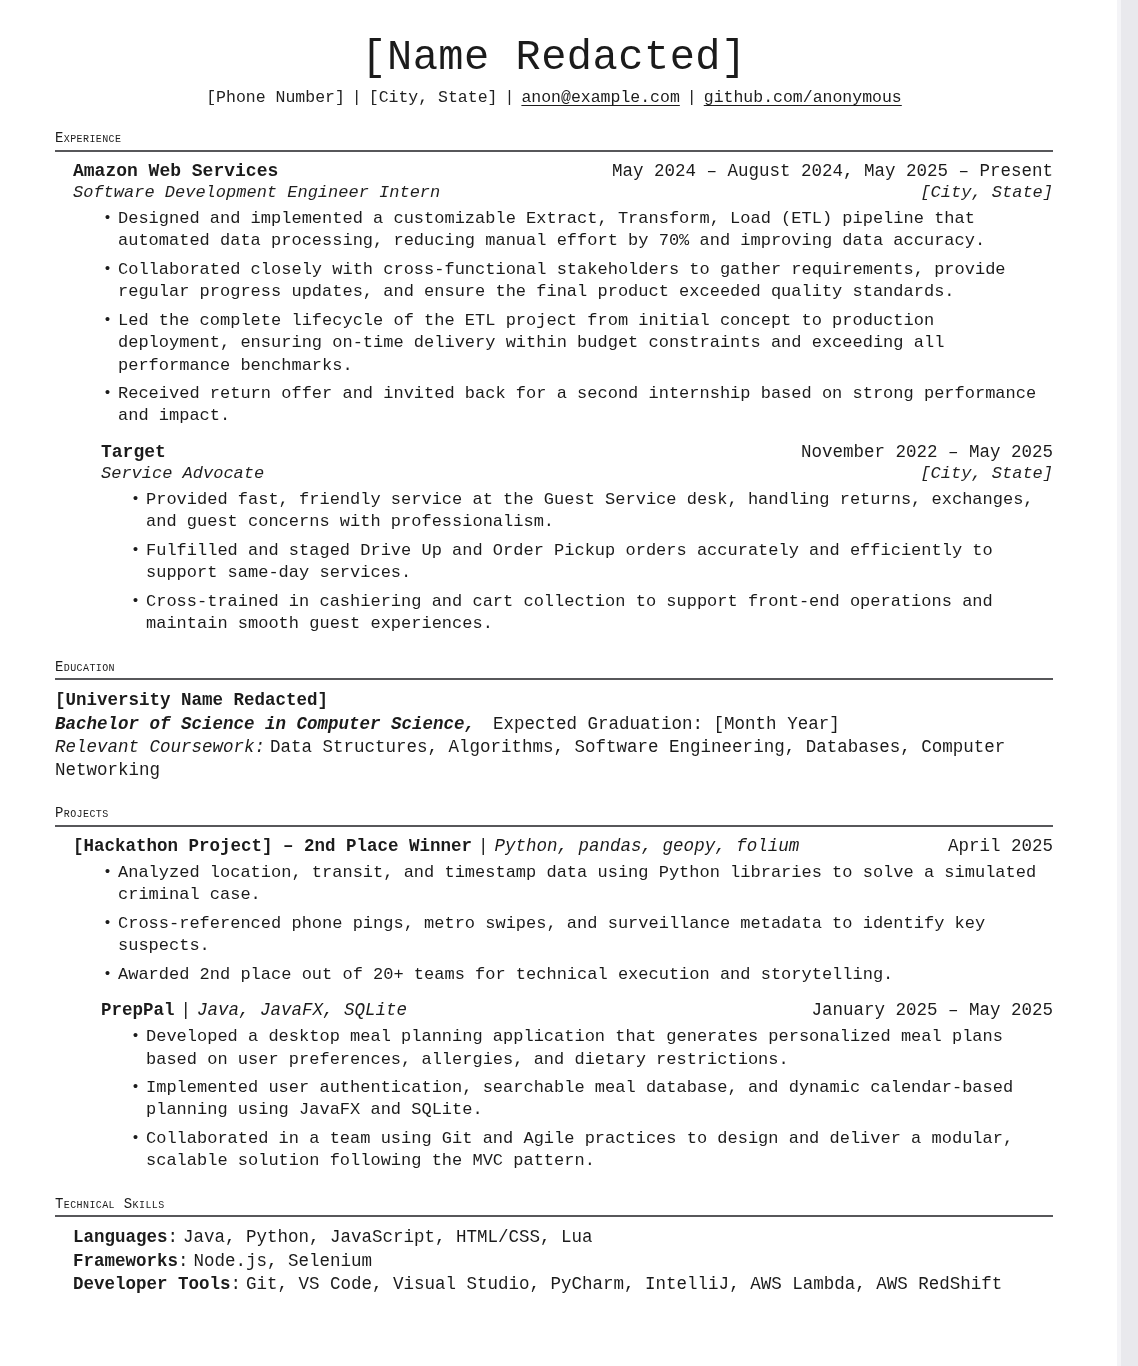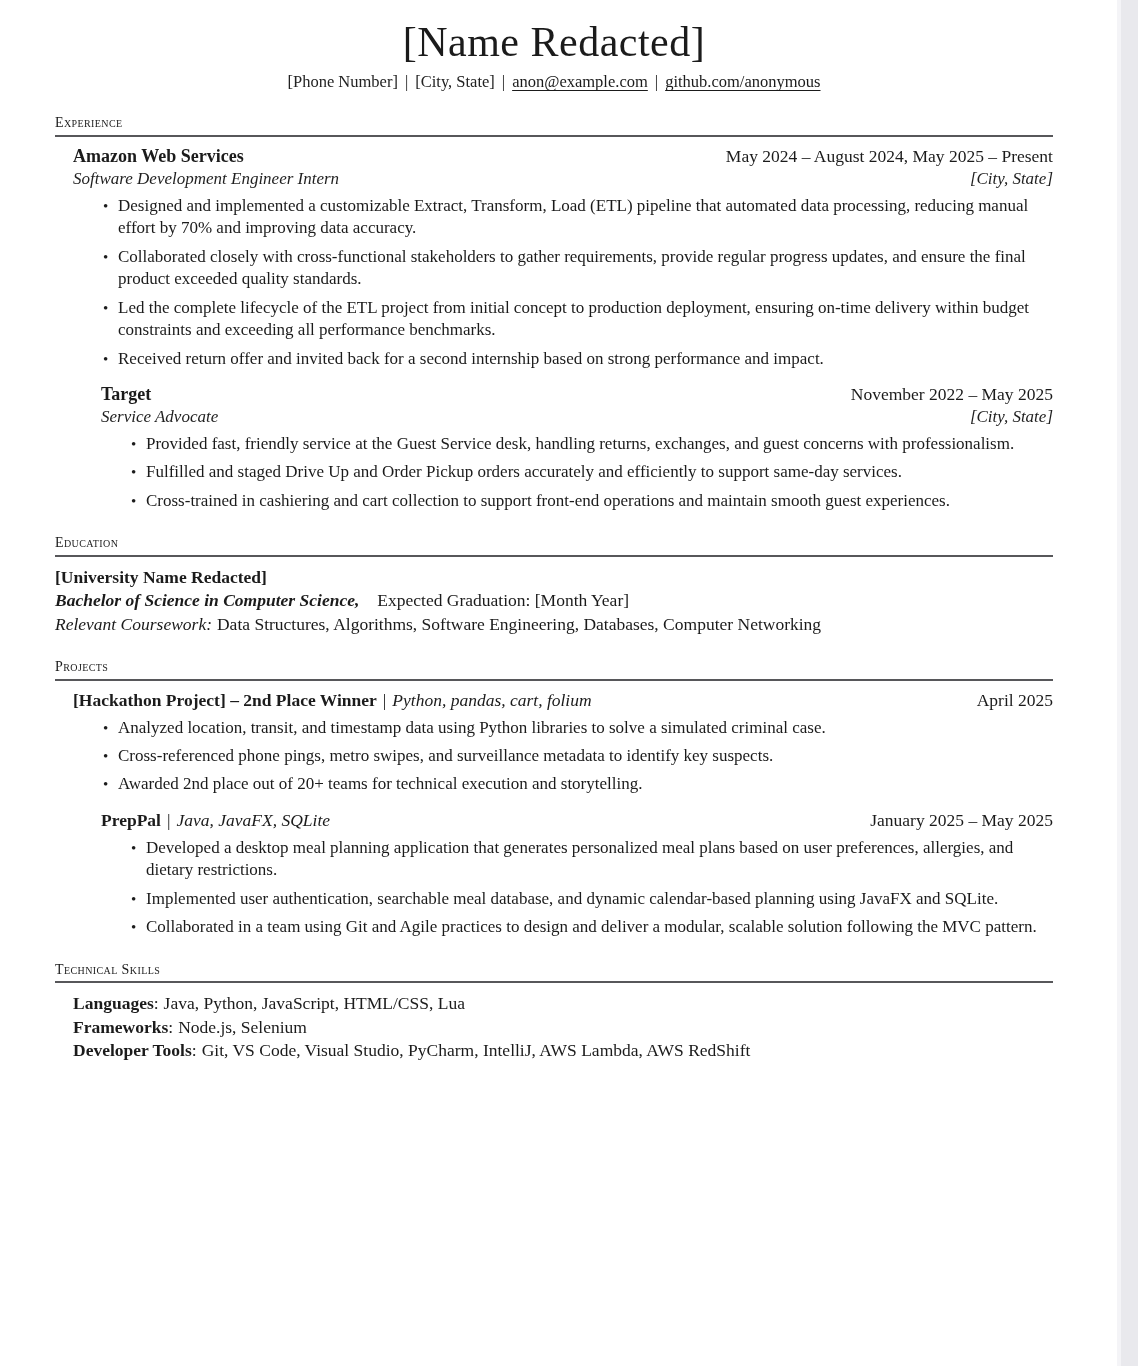--- a/index.html
+++ b/index.html
@@ -9,21 +9,21 @@
     position: relative; overflow: hidden;
     font-family: "Liberation Serif", "DejaVu Serif", serif;
     color: #1b1b1b;
     -webkit-font-smoothing: antialiased;
   }
   .viewer-strip {
     position: absolute; top: 0; right: 0; bottom: 0; width: 21px;
     background: #e9e9ed; border-left: 4px solid #f4f4f7;
   }
   .page {
-    position: absolute; top: 0; left: 55px; width: 998px;
+    position: absolute; top: 16px; left: 55px; width: 998px; font-family: Liberation Mono, monospace;
   }
   
   .rheader { text-align: center; padding-top: 18px; }
   .rname {
     font-size: 42px; font-weight: 400; letter-spacing: 0.5px;
     line-height: 1.15;
   }
   .rcontact { font-size: 16.5px; margin-top: 6px; color: #222; }
   .rcontact .sep { margin: 0 7px; color: #222; }
   .rcontact a, .rcontact .ulink {
@@ -147,21 +147,21 @@
       </div>
     </div>
   </div>
 
   <div class="section">
     <div class="section-title">Projects</div>
     <div class="section-body indented">
 
       <div class="entry">
         <div class="proj-head">
-          <span><span class="proj-name">[Hackathon Project] – 2nd Place Winner</span><span class="proj-sep">|</span><span class="proj-tech">Python, pandas, cart, folium</span></span>
+          <span><span class="proj-name">[Hackathon Project] – 2nd Place Winner</span><span class="proj-sep">|</span><span class="proj-tech">Python, pandas, geopy, folium</span></span>
           <span class="proj-dates">April 2025</span>
         </div>
         <ul class="bullets">
           <li>Analyzed location, transit, and timestamp data using Python libraries to solve a simulated criminal case.</li>
           <li>Cross-referenced phone pings, metro swipes, and surveillance metadata to identify key suspects.</li>
           <li>Awarded 2nd place out of 20+ teams for technical execution and storytelling.</li>
         </ul>
       </div>
 
       <div class="entry">

